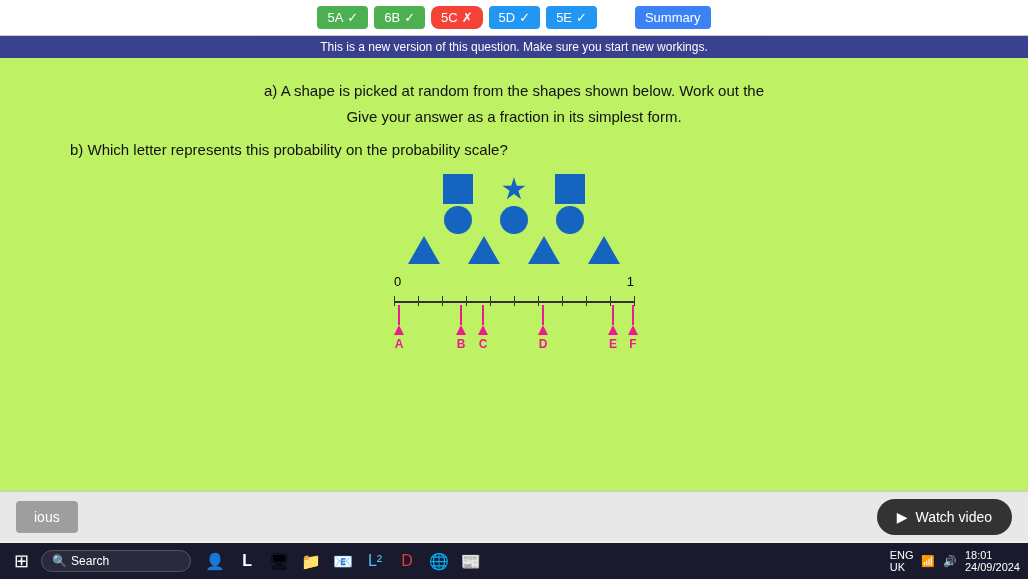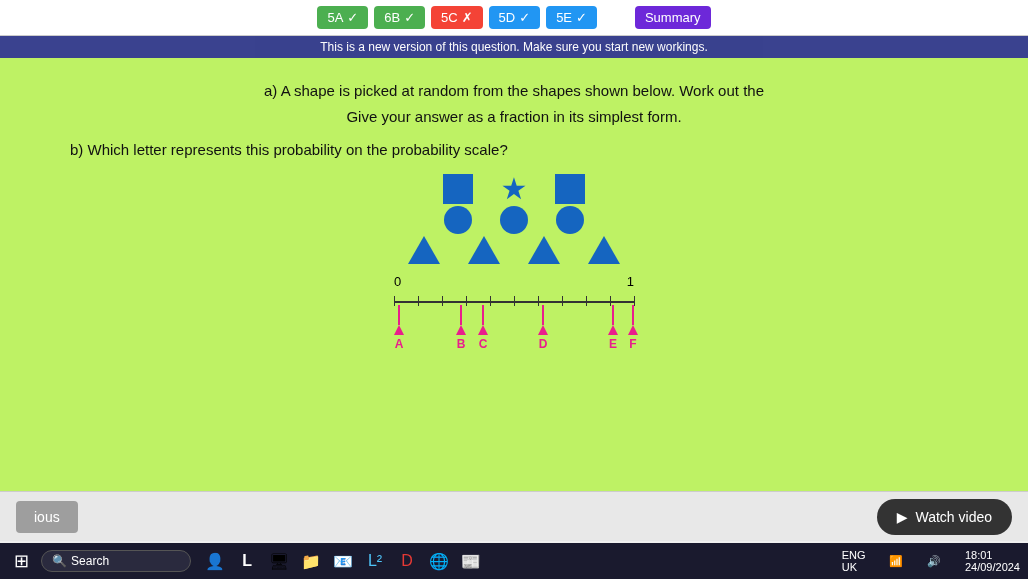--- a/index.html
+++ b/index.html
@@ -29,22 +29,22 @@
       align-items: center;
       gap: 4px;
       padding: 4px 10px;
       border-radius: 4px;
       font-size: 13px;
       font-weight: normal;
       cursor: pointer;
     }
     .badge-green { background: #4caf50; color: white; }
     .badge-blue { background: #2196f3; color: white; }
-    .badge-red { background: #f44336; color: white; }
-    .badge-summary { background: #6d28d9; color: white; margin-left: 32px; }
+    .badge-red { background: #f44336; color: white; border-radius: 8px; }
+    .badge-summary { background: #3b82f6; color: white; margin-left: 32px; }
 
     
     .notification-bar {
       background: #1a237e;
       color: white;
       text-align: center;
       font-size: 12px;
       padding: 4px;
       opacity: 0.85;
     }
@@ -285,21 +285,21 @@
       align-items: center;
       justify-content: center;
       border-radius: 4px;
       cursor: pointer;
     }
 
     .taskbar-right {
       margin-left: auto;
       display: flex;
       align-items: center;
-      gap: 24px;
+      gap: 8px;
       color: white;
       font-size: 11px;
     }
 
     .taskbar-clock {
     }
   </style>
 </head>
 <body>
 

